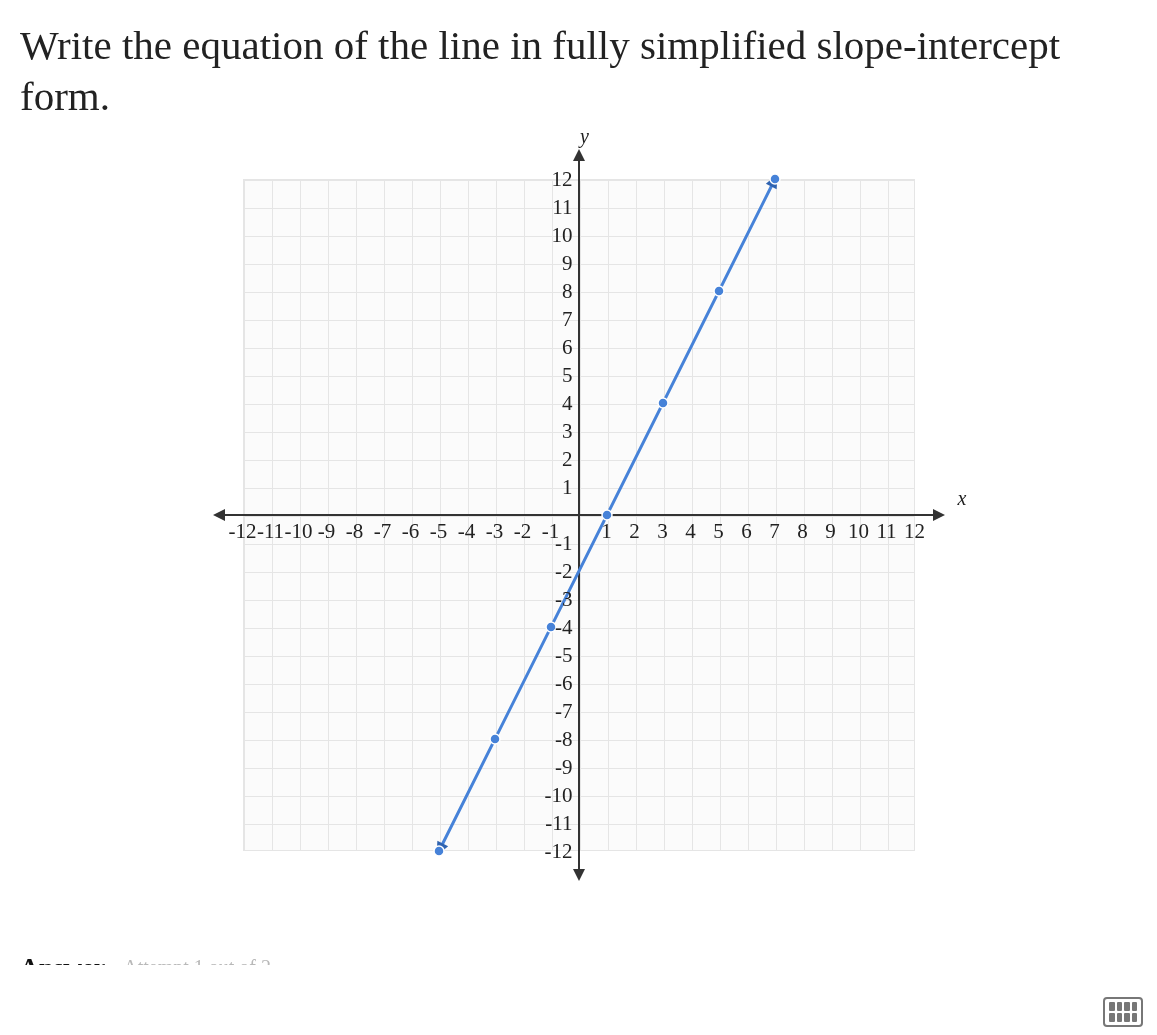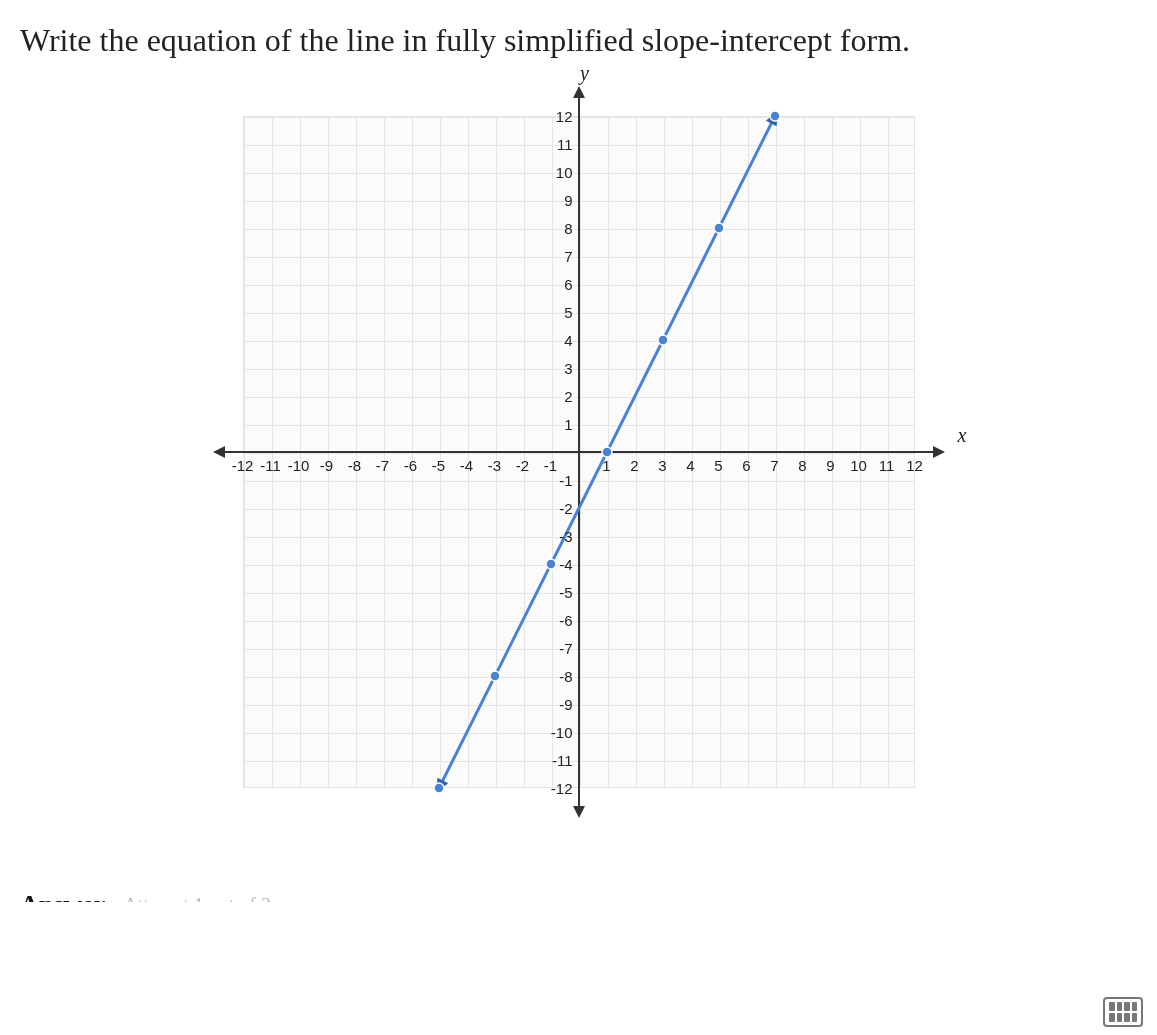--- a/index.html
+++ b/index.html
@@ -13,21 +13,21 @@
   }
   *{box-sizing:border-box}
   html,body{margin:0;padding:0}
   body{
     font-family: Georgia, "Times New Roman", serif;
     color:var(--ink);
     padding:18px 20px 6px;
     width:1157px;
   }
   .prompt{
-    font-size:32px;
+    font-size:41px;
     line-height:1.25;
     margin:2px 0 28px;
   }
 
   
   .chart-wrap{
     width:100%;
     display:flex;
     justify-content:center;
     margin-top:6px;
@@ -63,21 +63,21 @@
   .arrow.e{top:calc(13*var(--cell));right:-2px;border-width:6px 0 6px 12px;border-color:transparent transparent transparent var(--axis);transform:translateY(-6px)}
   .arrow.w{top:calc(13*var(--cell));left:-2px;border-width:6px 12px 6px 0;border-color:transparent var(--axis) transparent transparent;transform:translateY(-6px)}
   .arrow.n{left:calc(13*var(--cell));top:-2px;border-width:0 6px 12px 6px;border-color:transparent transparent var(--axis) transparent;transform:translateX(-6px)}
   .arrow.s{left:calc(13*var(--cell));bottom:-2px;border-width:12px 6px 0 6px;border-color:var(--axis) transparent transparent transparent;transform:translateX(-6px)}
 
   .axis-label{position:absolute;font-style:italic;font-family:Georgia,serif;font-size:20px;color:var(--ink)}
   .axis-label.y{left:calc(13*var(--cell) + 6px);top:-26px;transform:translateX(-50%)}
   .axis-label.x{top:calc(13*var(--cell) - 28px);right:-24px}
 
   
-  .tick{position:absolute;font-size:15px;font-family:Liberation Sans, sans-serif;color:var(--ink);line-height:1;white-space:nowrap}
+  .tick{position:absolute;font-size:21px;font-family:Liberation Serif, serif;color:var(--ink);line-height:1;white-space:nowrap}
   .xtick{top:calc(13*var(--cell) + 6px);transform:translateX(-50%)}
   .ytick{left:calc(13*var(--cell) - 6px);transform:translate(-100%,-50%)}
 
   
   svg.plot{position:absolute;inset:0;overflow:visible}
   .seg{stroke:var(--line);stroke-width:3;stroke-linecap:round}
   .pt{fill:var(--line);stroke:#fff;stroke-width:1.5}
   .lineArrow{fill:var(--lineDark)}
 
   

